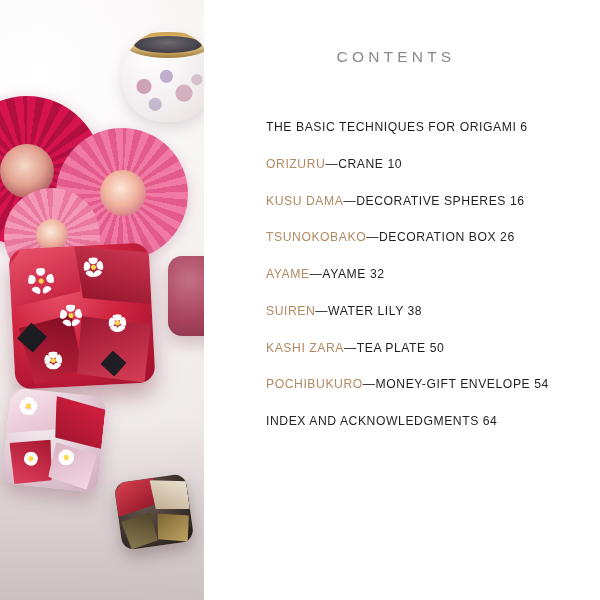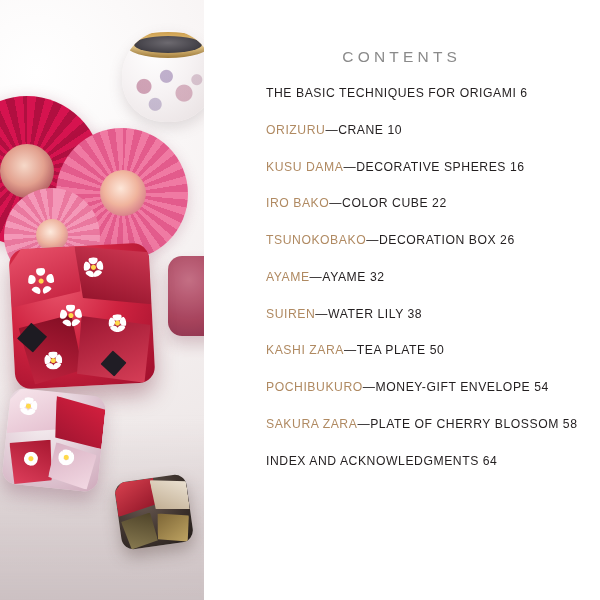--- a/index.html
+++ b/index.html
@@ -217,21 +217,21 @@
   .contents-title {
     font-size: 15.5px;
     letter-spacing: 4.2px;
     color: #8a8a8a;
     text-align: center;
     font-weight: 400;
     margin: 0 40px 0 0;
     padding-top: 4px;
   }
   .toc {
-    margin-top: 20px;
+    margin-top: 54px;
   }
   .toc-item {
     font-size: 12.2px;
     letter-spacing: 0.55px;
     color: #231f20;
     margin-bottom: 21.5px;
     white-space: nowrap;
     line-height: 1.25;
   }
   .toc-item .jp {
@@ -318,24 +318,20 @@
       <div class="toc-item">
         <span class="jp">ORIZURU</span><span class="dash">—</span><span class="en">CRANE</span>
         <span class="pg">10</span>
       </div>
 
       <div class="toc-item">
         <span class="jp">KUSU DAMA</span><span class="dash">—</span><span class="en">DECORATIVE SPHERES</span>
         <span class="pg">16</span>
       </div>
 
-      <div class="toc-item">
-        <span class="jp">IRO BAKO</span><span class="dash">—</span><span class="en">COLOR CUBE</span>
-        <span class="pg">22</span>
-      </div>
 
       <div class="toc-item">
         <span class="jp">TSUNOKOBAKO</span><span class="dash">—</span><span class="en">DECORATION BOX</span>
         <span class="pg">26</span>
       </div>
 
       <div class="toc-item">
         <span class="jp">AYAME</span><span class="dash">—</span><span class="en">AYAME</span>
         <span class="pg">32</span>
       </div>
@@ -349,24 +345,20 @@
       <div class="toc-item">
         <span class="jp">KASHI ZARA</span><span class="dash">—</span><span class="en">TEA PLATE</span>
         <span class="pg">50</span>
       </div>
 
       <div class="toc-item">
         <span class="jp">POCHIBUKURO</span><span class="dash">—</span><span class="en">MONEY-GIFT ENVELOPE</span>
         <span class="pg">54</span>
       </div>
 
-      <div class="toc-item">
-        <span class="jp">SAKURA ZARA</span><span class="dash">—</span><span class="en">PLATE OF CHERRY BLOSSOM</span>
-        <span class="pg">58</span>
-      </div>
 
       <div class="toc-item">
         <span class="en">INDEX AND ACKNOWLEDGMENTS</span>
         <span class="pg">64</span>
       </div>
 
     </div>
   </div>
 </div>
 

